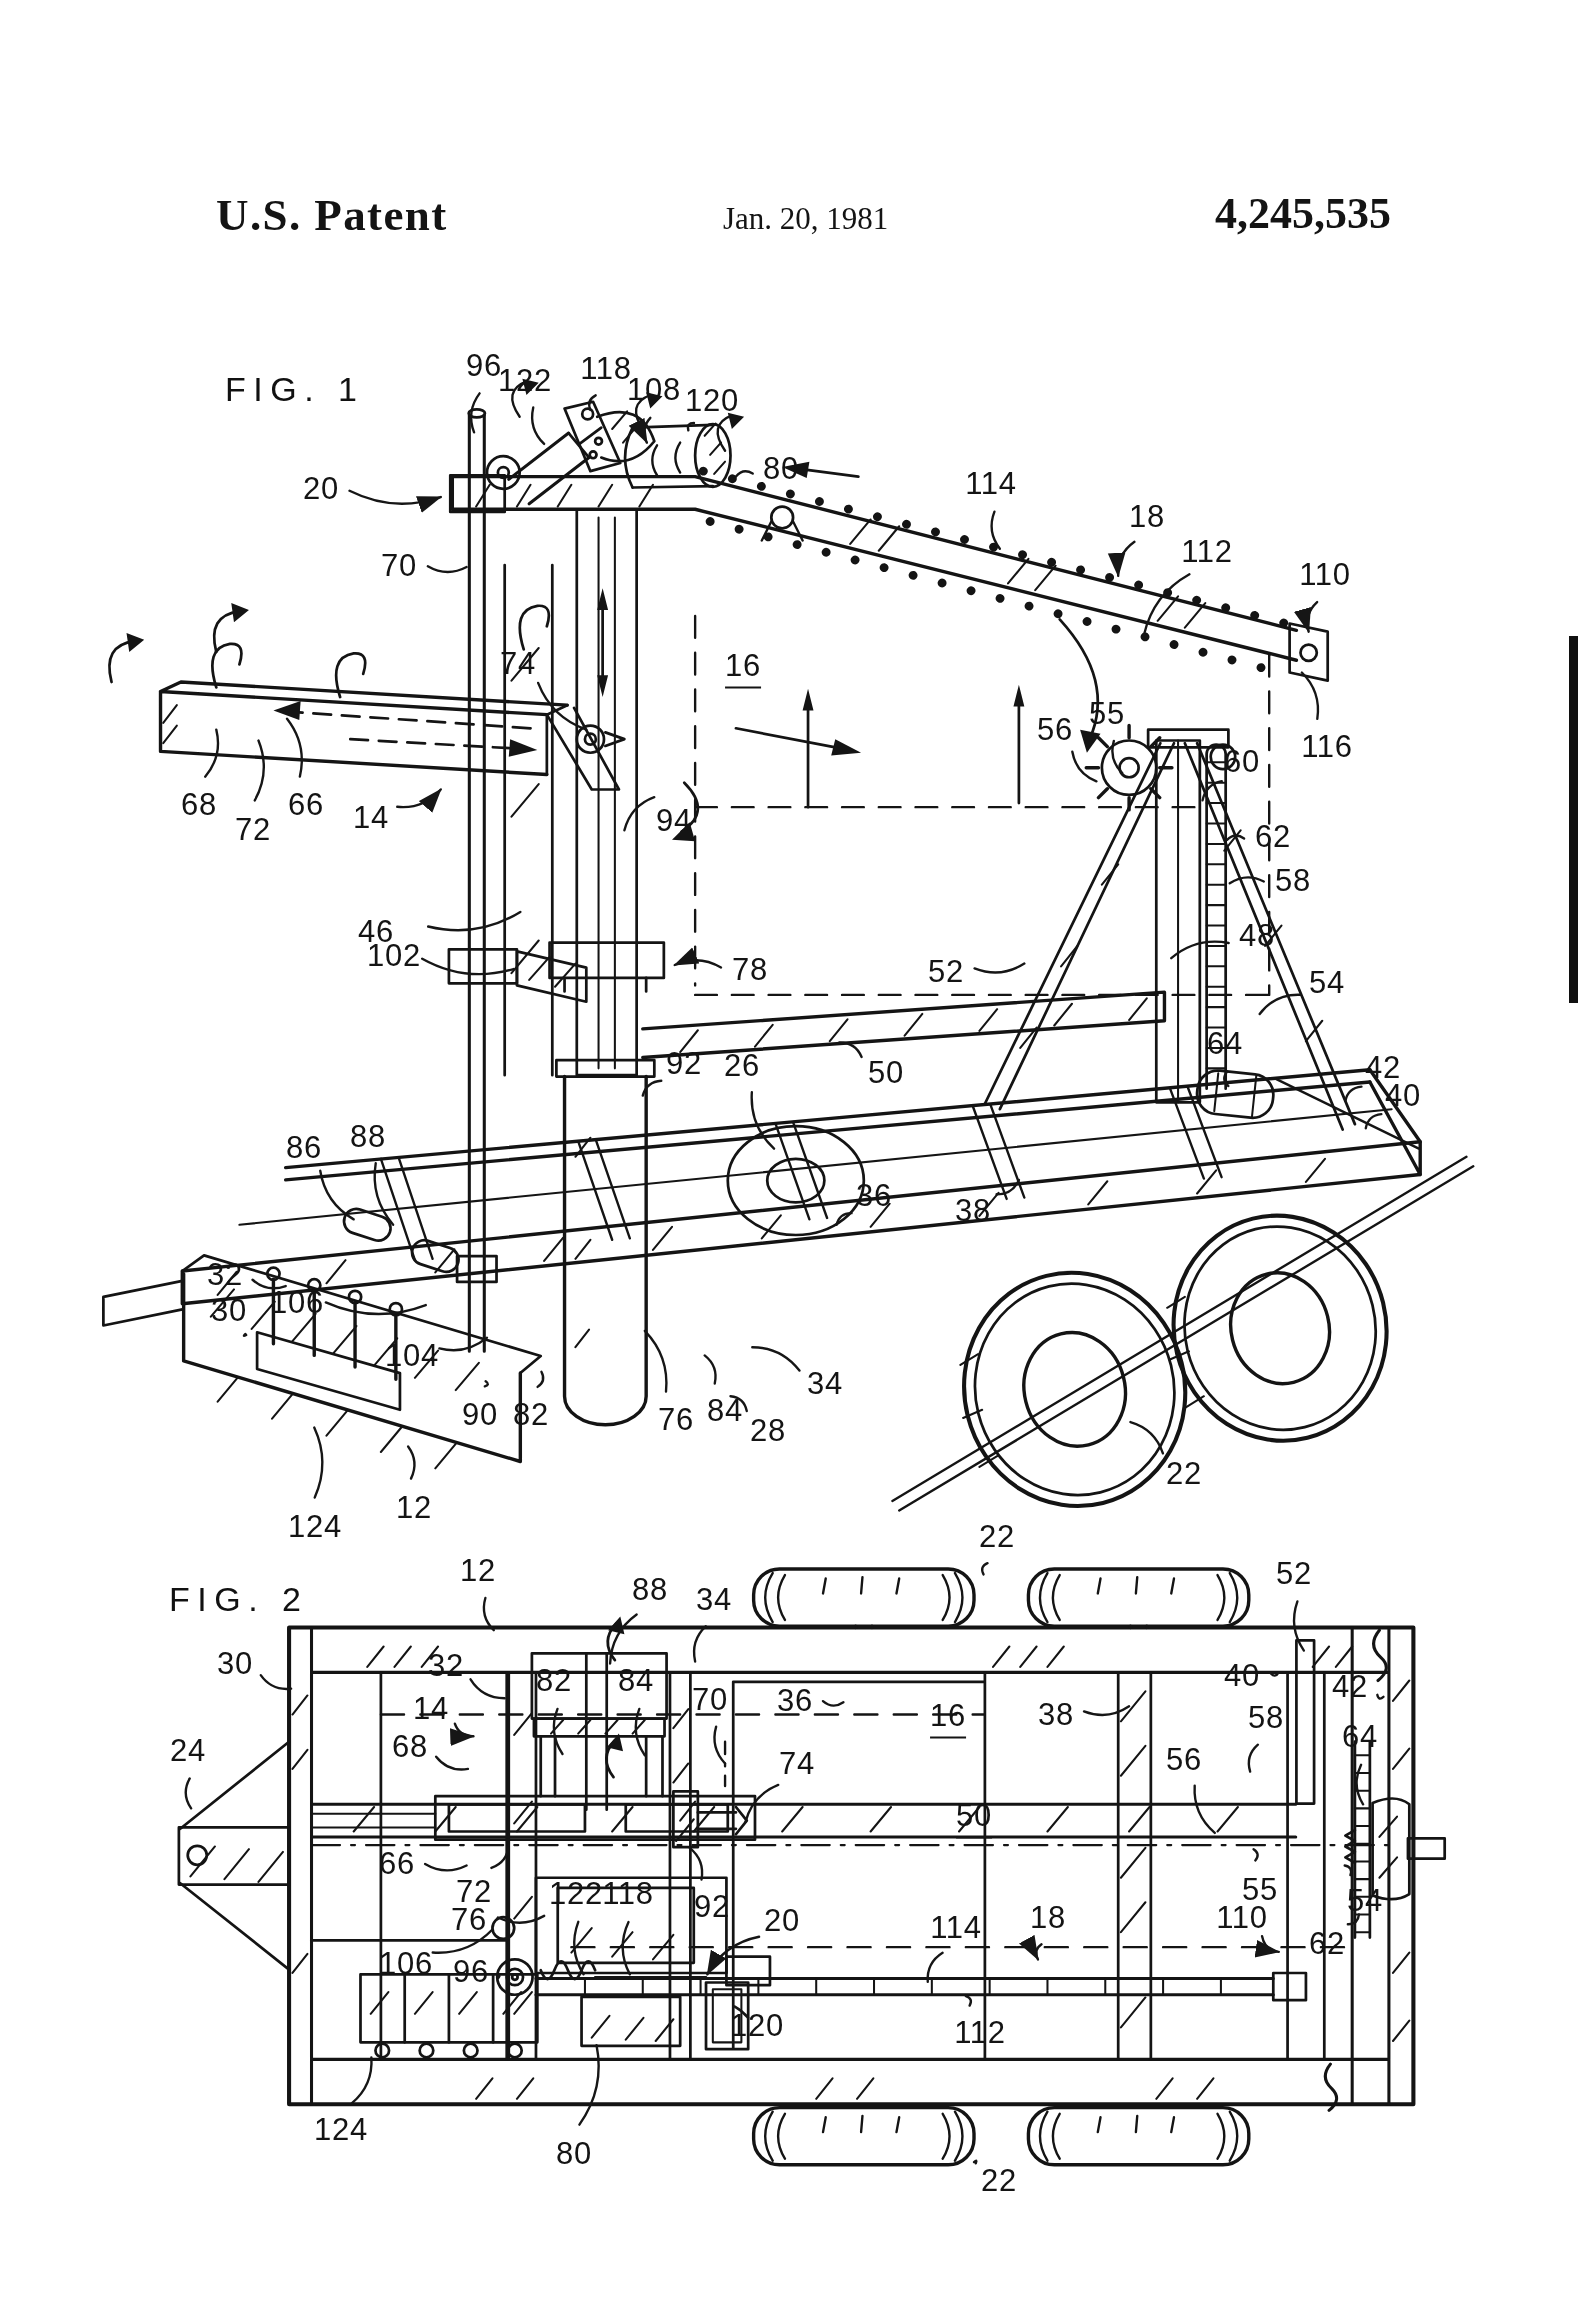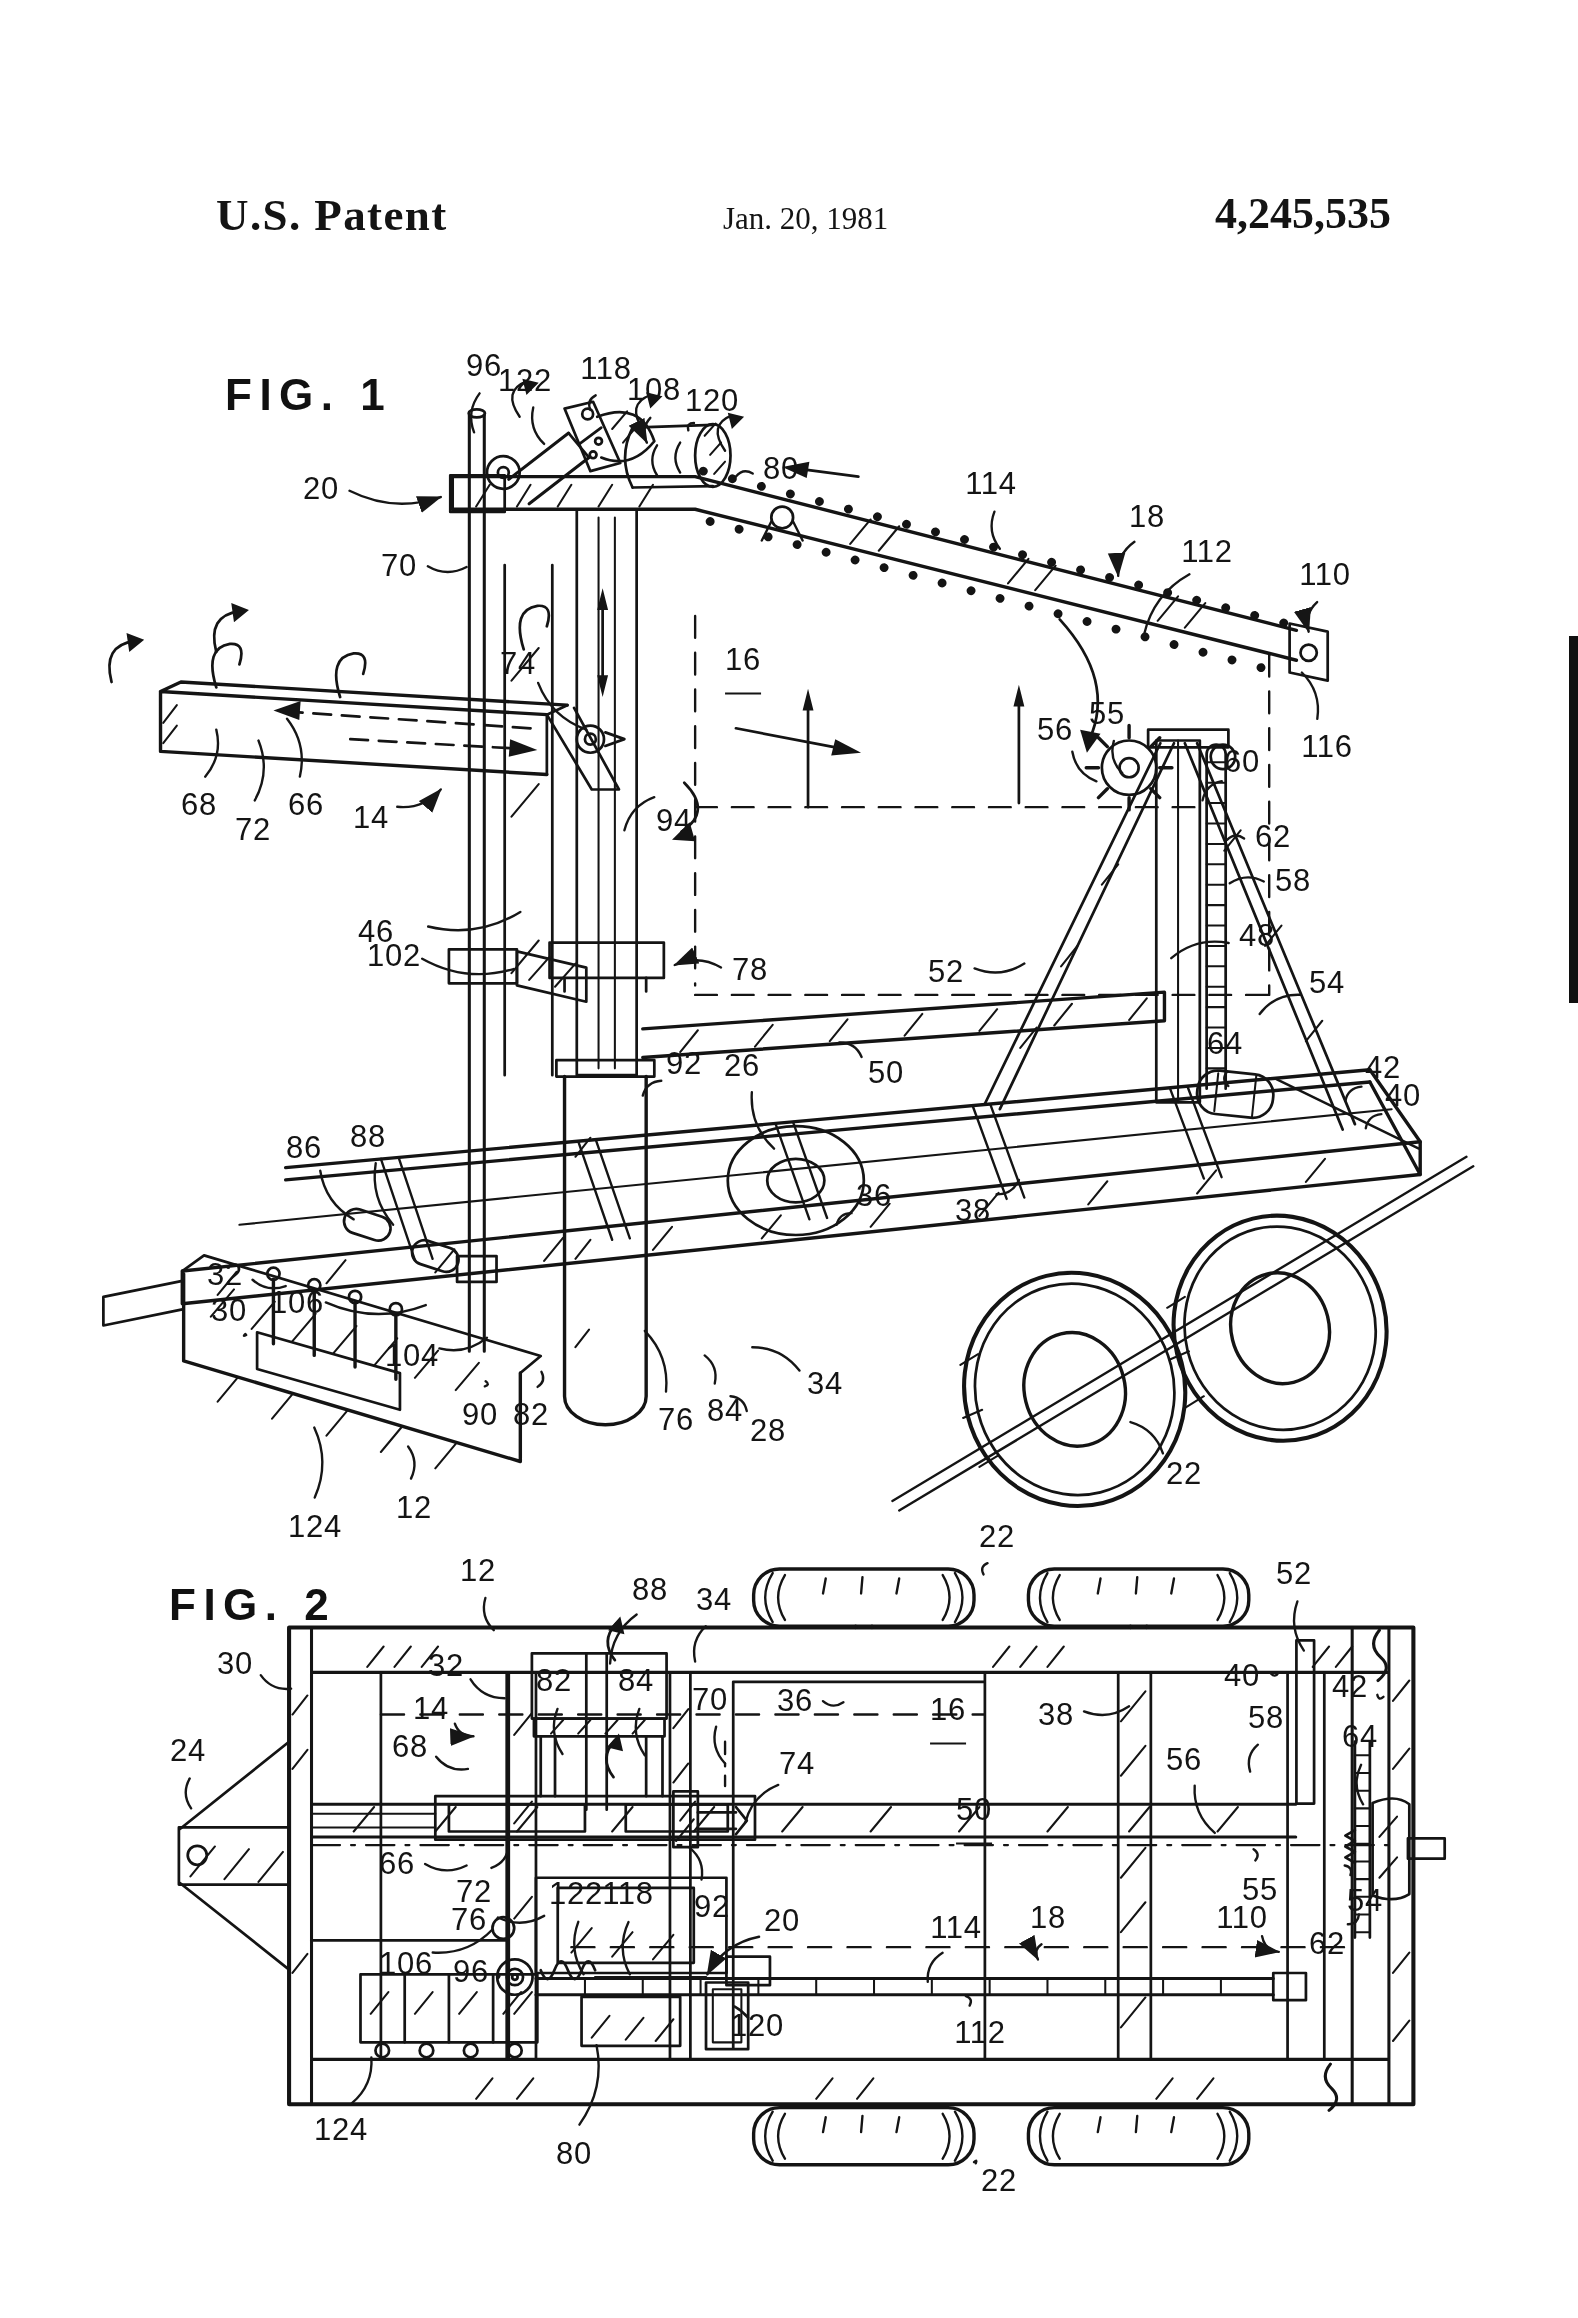--- a/index.html
+++ b/index.html
@@ -2,29 +2,29 @@
 <html style="font-size:11px"><head>
 <meta charset="utf-8">
 <style>
   html,body{margin:0;padding:0;background:#ffffff;}
   #page{position:relative;width:1578px;height:2319px;background:#fff;overflow:hidden;
         font-family:"Liberation Serif",serif;color:#141414;}
   .hdr{position:absolute;white-space:nowrap;}
   #hdr-title{left:216px;top:189px;font-size:45px;font-weight:600;letter-spacing:1.4px;}
   #hdr-date{left:723px;top:201px;font-size:31px;font-weight:400;}
   #hdr-num{left:1176px;top:188px;width:215px;text-align:right;font-size:44px;font-weight:600;}
-  .fig-caption{position:absolute;font-family:"Liberation Sans",sans-serif;font-weight:700;
-        font-size:44px;letter-spacing:7.5px;color:#111;white-space:nowrap;}
+  .fig-caption{position:absolute;font-family:"Liberation Sans",sans-serif;font-weight:400;
+        font-size:34px;letter-spacing:7.5px;color:#111;white-space:nowrap;}
   #cap-fig1{left:225px;top:370px;}
   #cap-fig2{left:169px;top:1580px;}
   #art,#leaders{position:absolute;left:0;top:0;}
   #labels .ref{position:absolute;transform:translate(-50%,-50%);
         font-family:"Liberation Sans",sans-serif;font-weight:500;font-size:31px;line-height:1;
         color:#141414;letter-spacing:0.7px;white-space:nowrap;}
-  #labels .ref.ul{border-bottom:2.7px solid #141414;padding-bottom:18px;}
+  #labels .ref.ul{border-bottom:2.7px solid #141414;padding-bottom:6px;}
   #edge-artifact{position:absolute;left:1569px;top:636px;width:9.5px;height:367px;background:#101010;}
 </style>
 </head>
 <body>
 
 <div id="page">
 
   <span class="hdr" id="hdr-title">U.S. Patent</span>
   <span class="hdr" id="hdr-date">Jan. 20, 1981</span>
   <span class="hdr" id="hdr-num">4,245,535</span>

